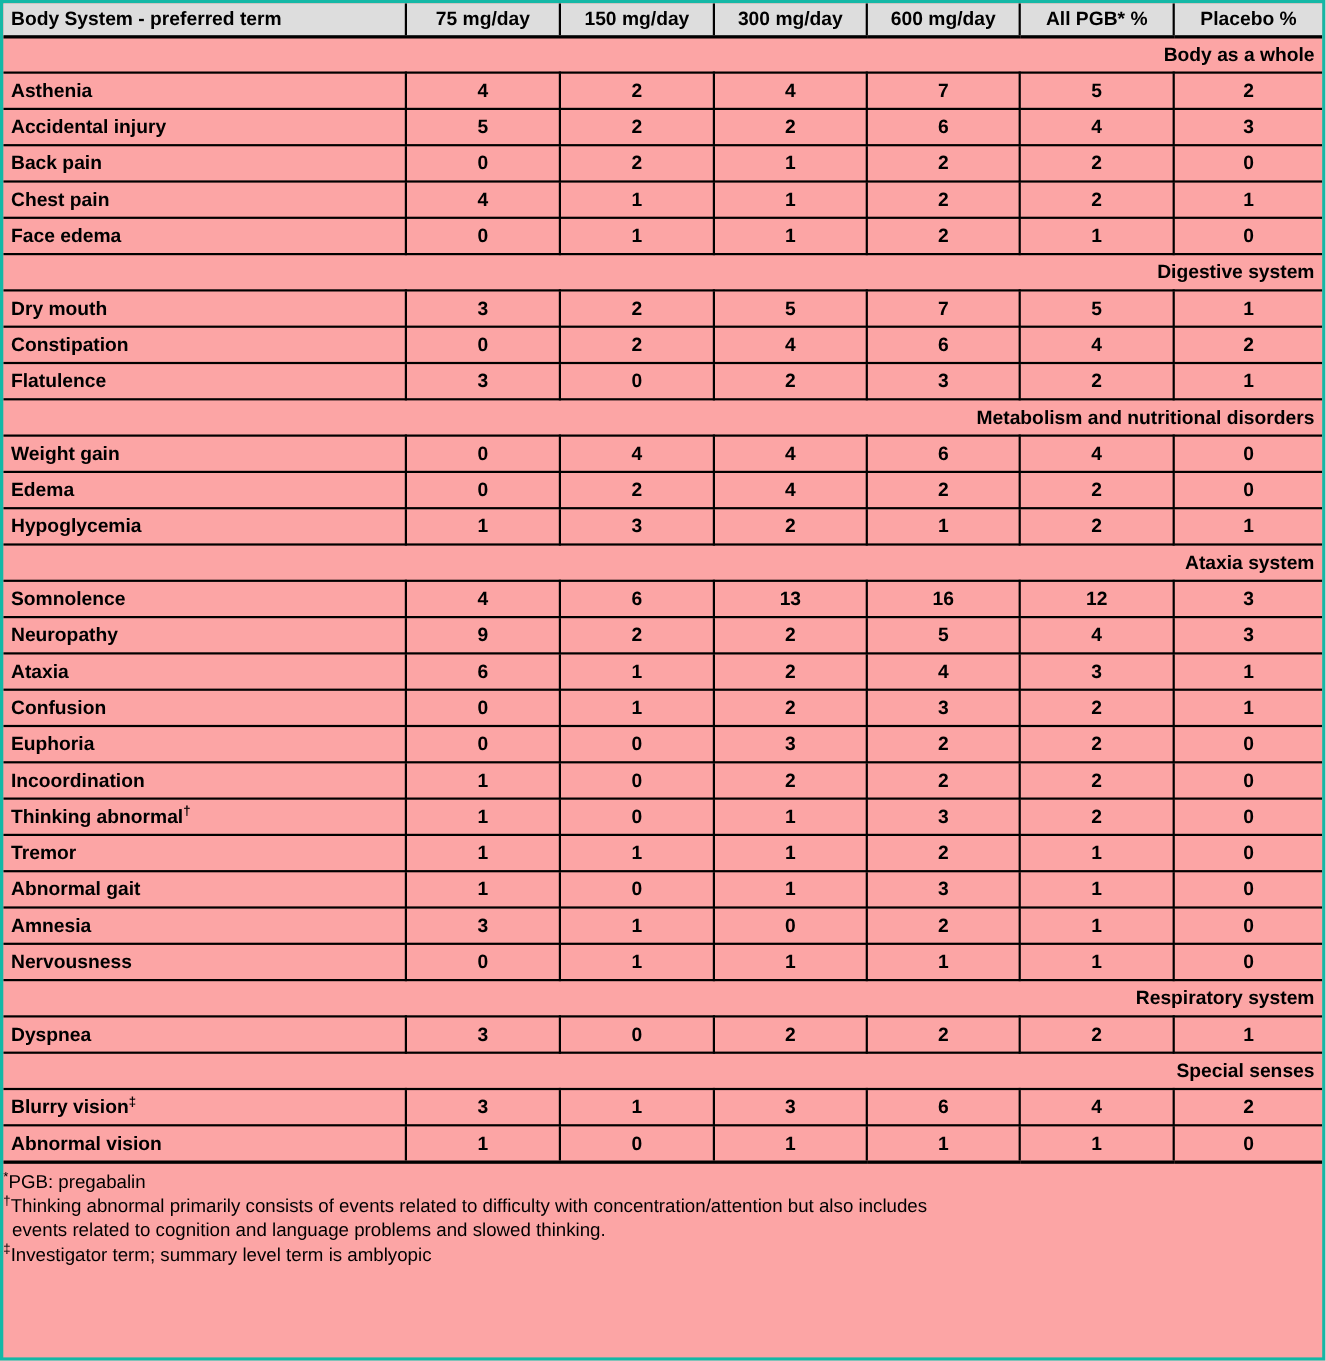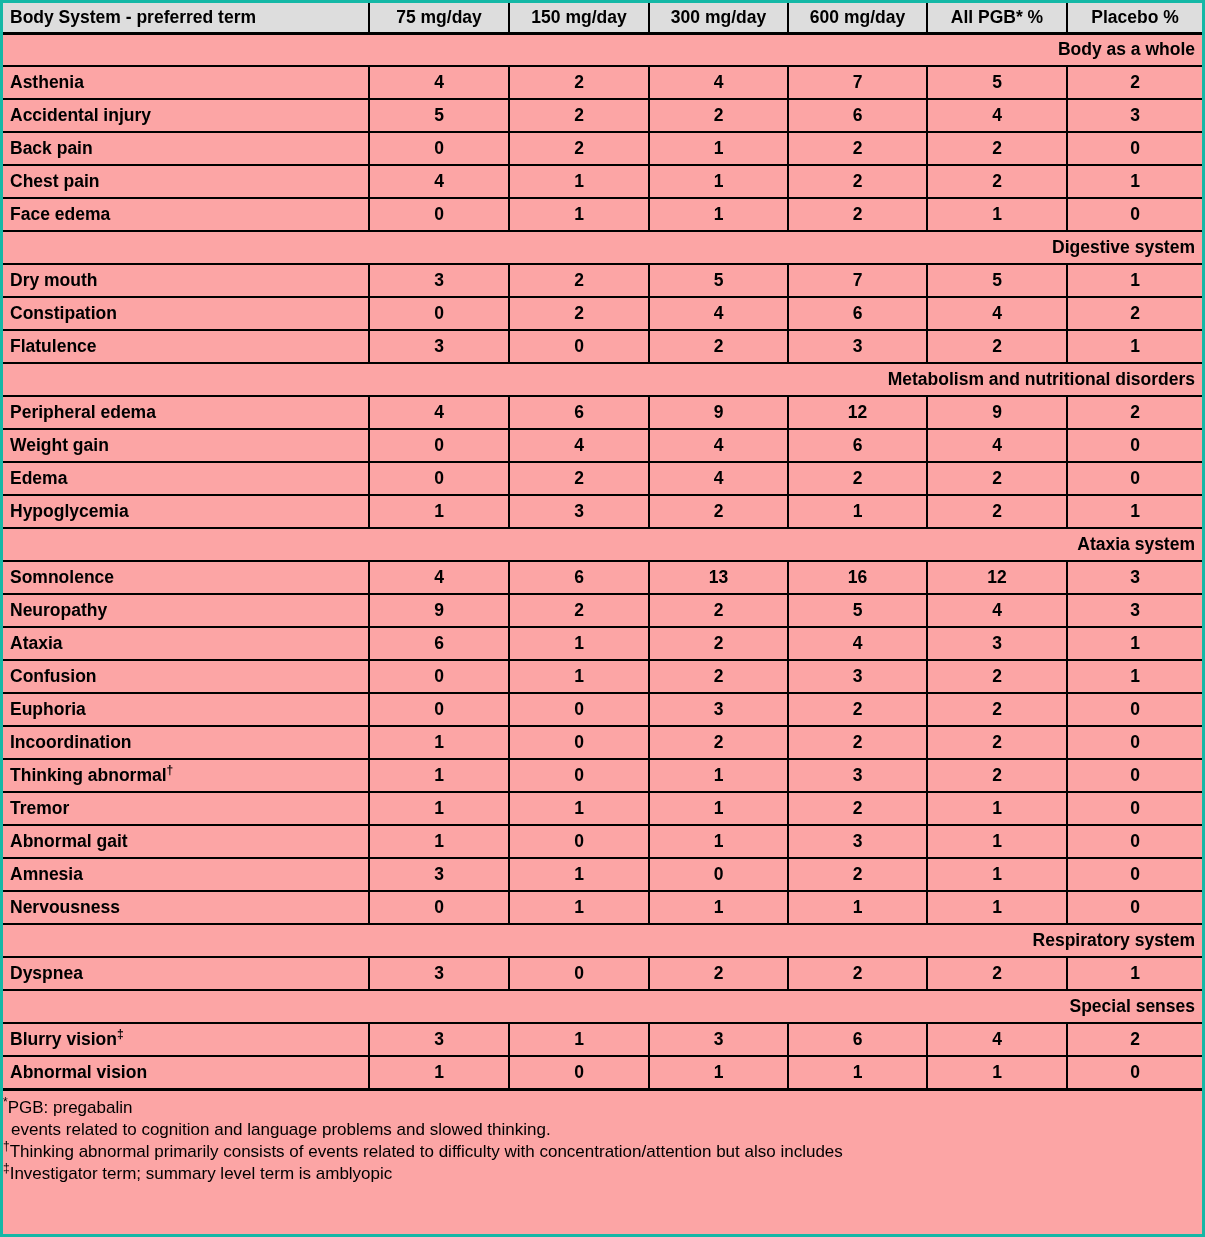--- a/index.html
+++ b/index.html
@@ -220,29 +220,20 @@
           <td class="num">0</td>
           <td class="num">2</td>
           <td class="num">3</td>
           <td class="num">2</td>
           <td class="num">1</td>
         </tr>
         <tr class="section-row">
           <td class="term" colspan="7">Metabolism and nutritional disorders</td>
         </tr>
         <tr class="data-row">
-          <td class="term"><span>Peripheral edema</span></td>
-          <td class="num">4</td>
-          <td class="num">6</td>
-          <td class="num">9</td>
-          <td class="num">12</td>
-          <td class="num">9</td>
-          <td class="num">2</td>
-        </tr>
-        <tr class="data-row">
           <td class="term"><span>Weight gain</span></td>
           <td class="num">0</td>
           <td class="num">4</td>
           <td class="num">4</td>
           <td class="num">6</td>
           <td class="num">4</td>
           <td class="num">0</td>
         </tr>
         <tr class="data-row">
           <td class="term"><span>Edema</span></td>
@@ -395,18 +386,18 @@
           <td class="num">1</td>
           <td class="num">1</td>
           <td class="num">1</td>
           <td class="num">0</td>
         </tr>
       </tbody>
   </table>
 
   <div id="footnotes">
     <div class="fn-line"><sup class="fmark">*</sup><span>PGB: pregabalin</span></div>
+    <div class="fn-line"><sup class="fmark">†</sup><span>Thinking abnormal primarily consists of events related to difficulty with concentration/attention but also includes</span></div>
     <div class="fn-line fn-cont">events related to cognition and language problems and slowed thinking.</div>
-    <div class="fn-line"><sup class="fmark">†</sup><span>Thinking abnormal primarily consists of events related to difficulty with concentration/attention but also includes</span></div>
     <div class="fn-line"><sup class="fmark">‡</sup><span>Investigator term; summary level term is amblyopic</span></div>
   </div>
 
 </div>
 
 </body></html>

